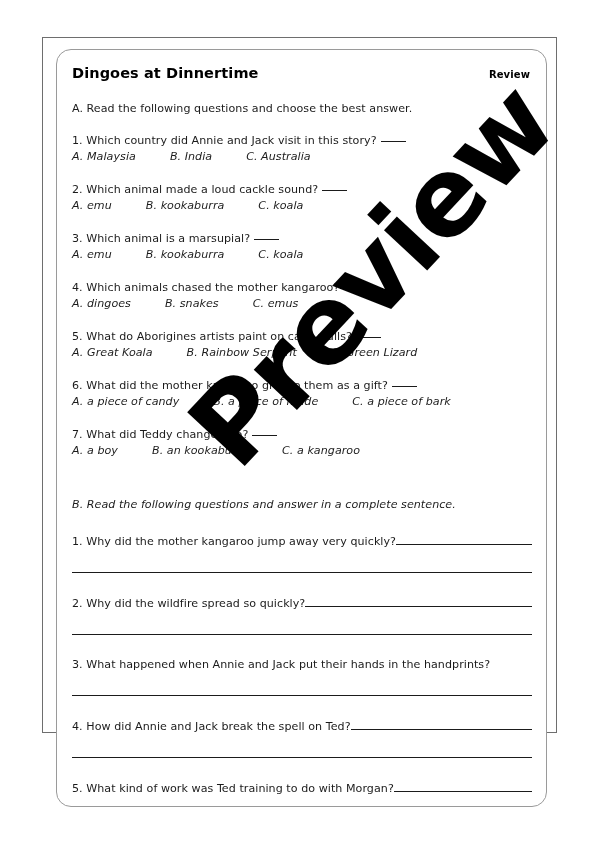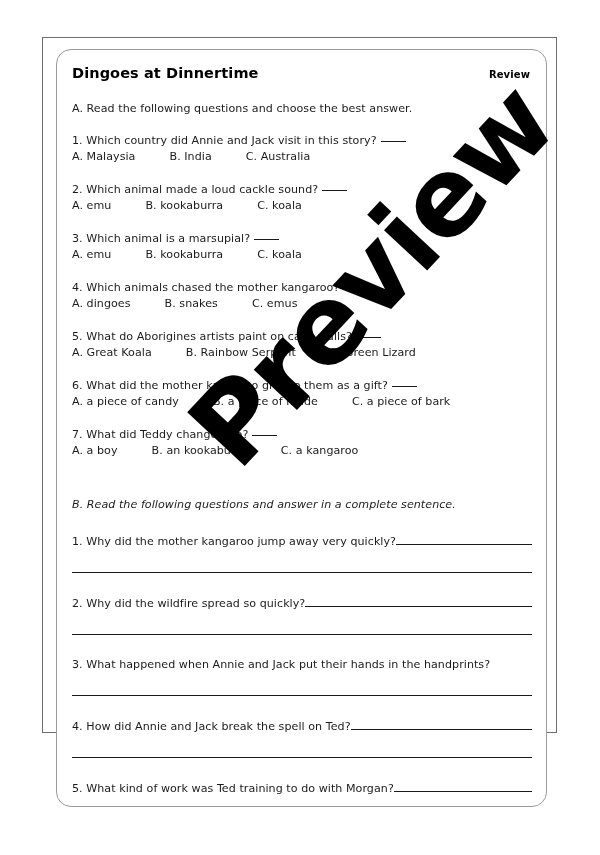--- a/index.html
+++ b/index.html
@@ -100,20 +100,21 @@
   .mc-options {
     font-size: 11.1px;
     color: #1b1b1b;
     letter-spacing: 0.05px;
     white-space: nowrap;
     line-height: 15px;
     margin-top: 1px;
   }
   .mc-options .opt {
     display: inline-block;
+    font-style: italic;
   }
   .mc-options .opt + .opt {
     margin-left: 34px;
   }
 
   
   #section-b-heading {
     font-size: 11.1px;
     color: #1b1b1b;
     letter-spacing: 0.05px;

